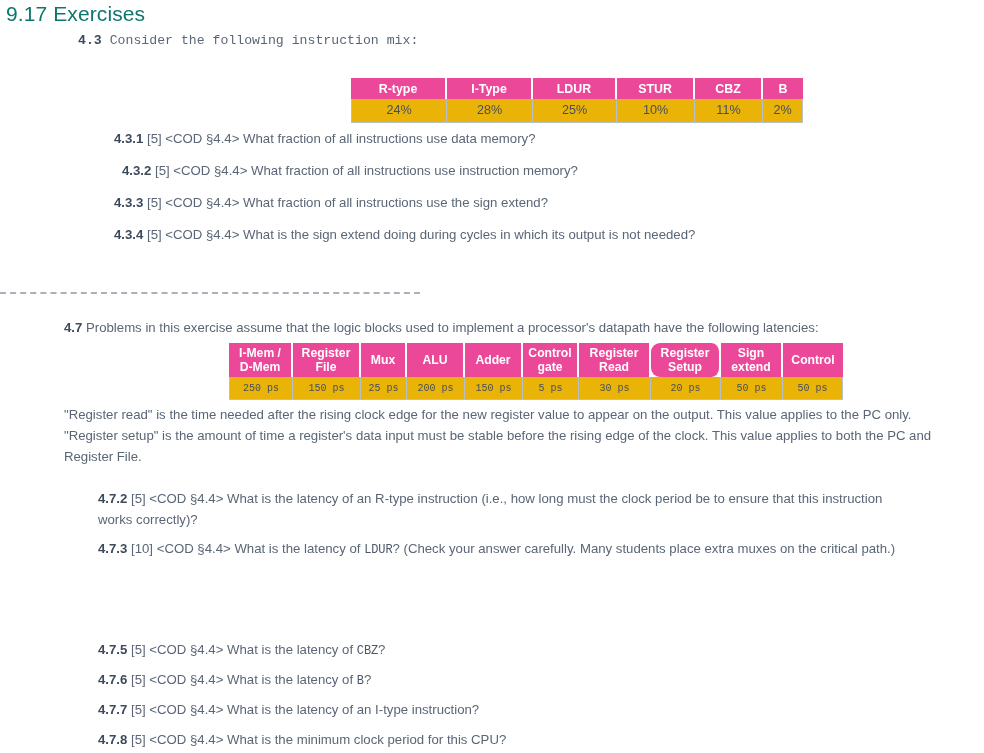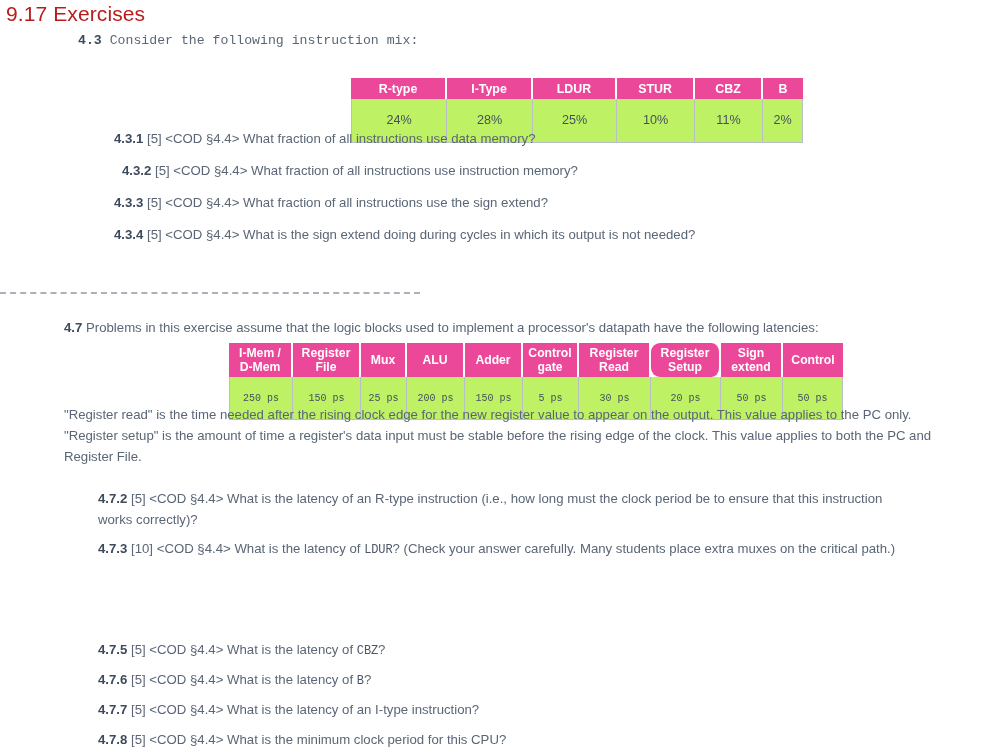--- a/index.html
+++ b/index.html
@@ -22,21 +22,21 @@
     height: 753px;
   }
 
   
   .page-title {
     position: absolute;
     left: 6px;
     top: 2px;
     font-size: 21px;
     font-weight: 400;
-    color: #b91c1c;
+    color: #0f766e;
     letter-spacing: 0.1px;
     white-space: nowrap;
   }
 
   
   .intro-line {
     position: absolute;
     font-size: 13.2px;
     line-height: 19px;
     color: #5a6676;
@@ -79,25 +79,25 @@
     font-size: 12.4px;
     font-weight: bold;
     text-align: center;
     padding: 3px 4px;
     border-right: 2px solid #ffffff;
     line-height: 14px;
     vertical-align: middle;
   }
   .tbl th.last { border-right: none; }
   .tbl td {
-    background: #bef264;
+    background: #eab308;
     color: #44505f;
     font-size: 12.6px;
     text-align: center;
-    padding: 13px 4px;
+    padding: 3px 4px;
     border-right: 1px solid #b9bfc7;
     border-bottom: 1px solid #b9bfc7;
     line-height: 15px;
   }
   .tbl td.first { border-left: 1px solid #b9bfc7; }
   .tbl td.last { border-right: 1px solid #b9bfc7; }
 
   
   #mix-table { left: 351px; top: 78px; }
   #mix-table th { height: 15px; }

